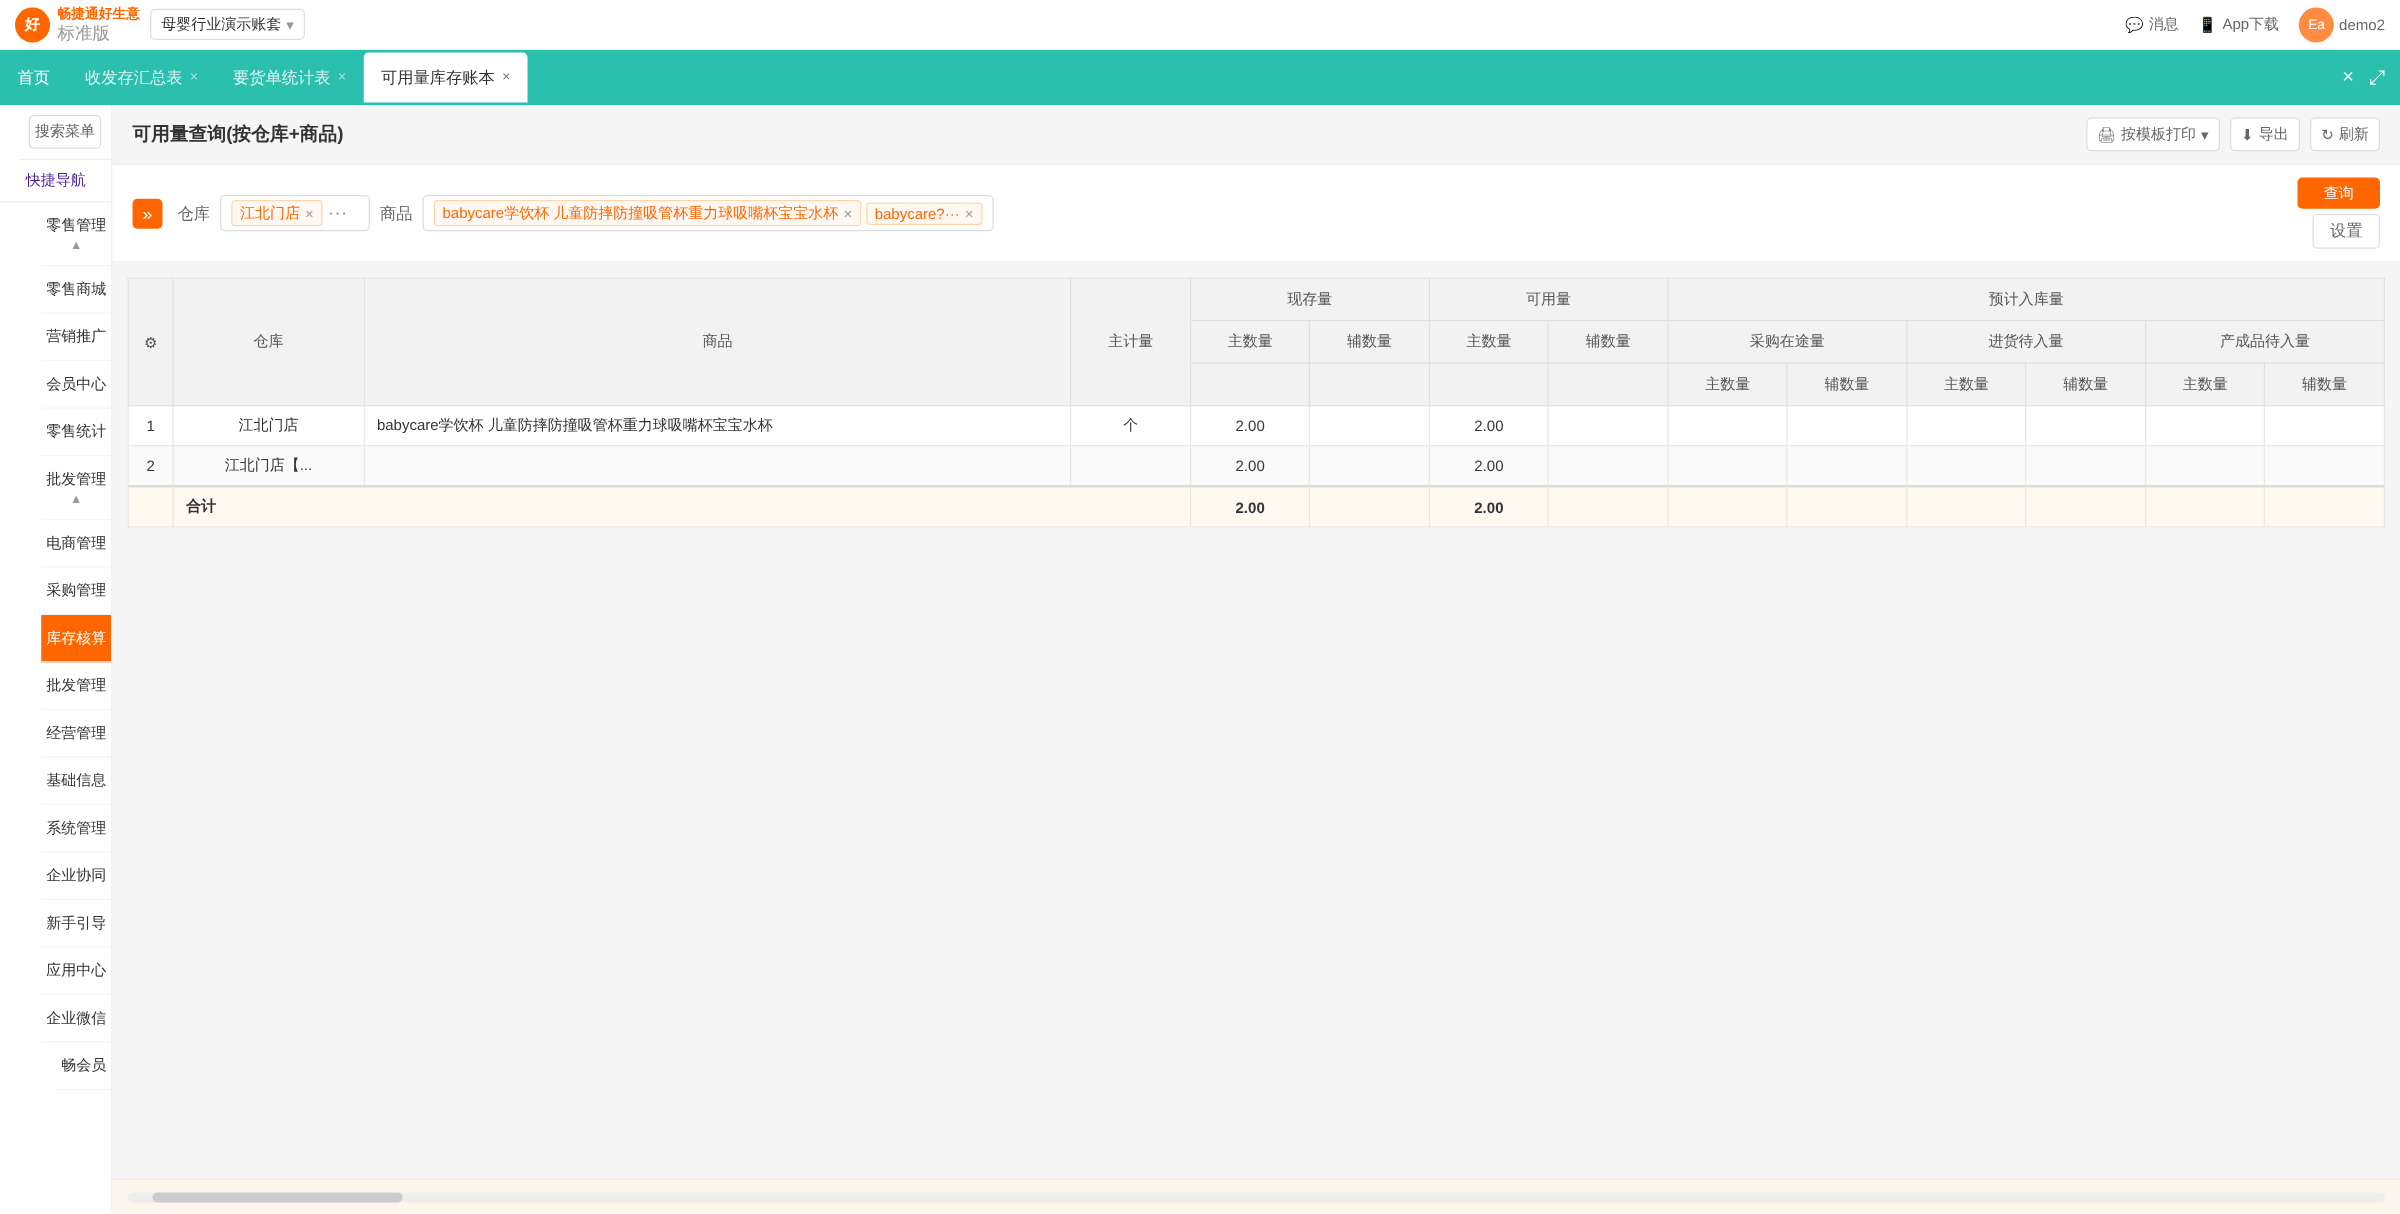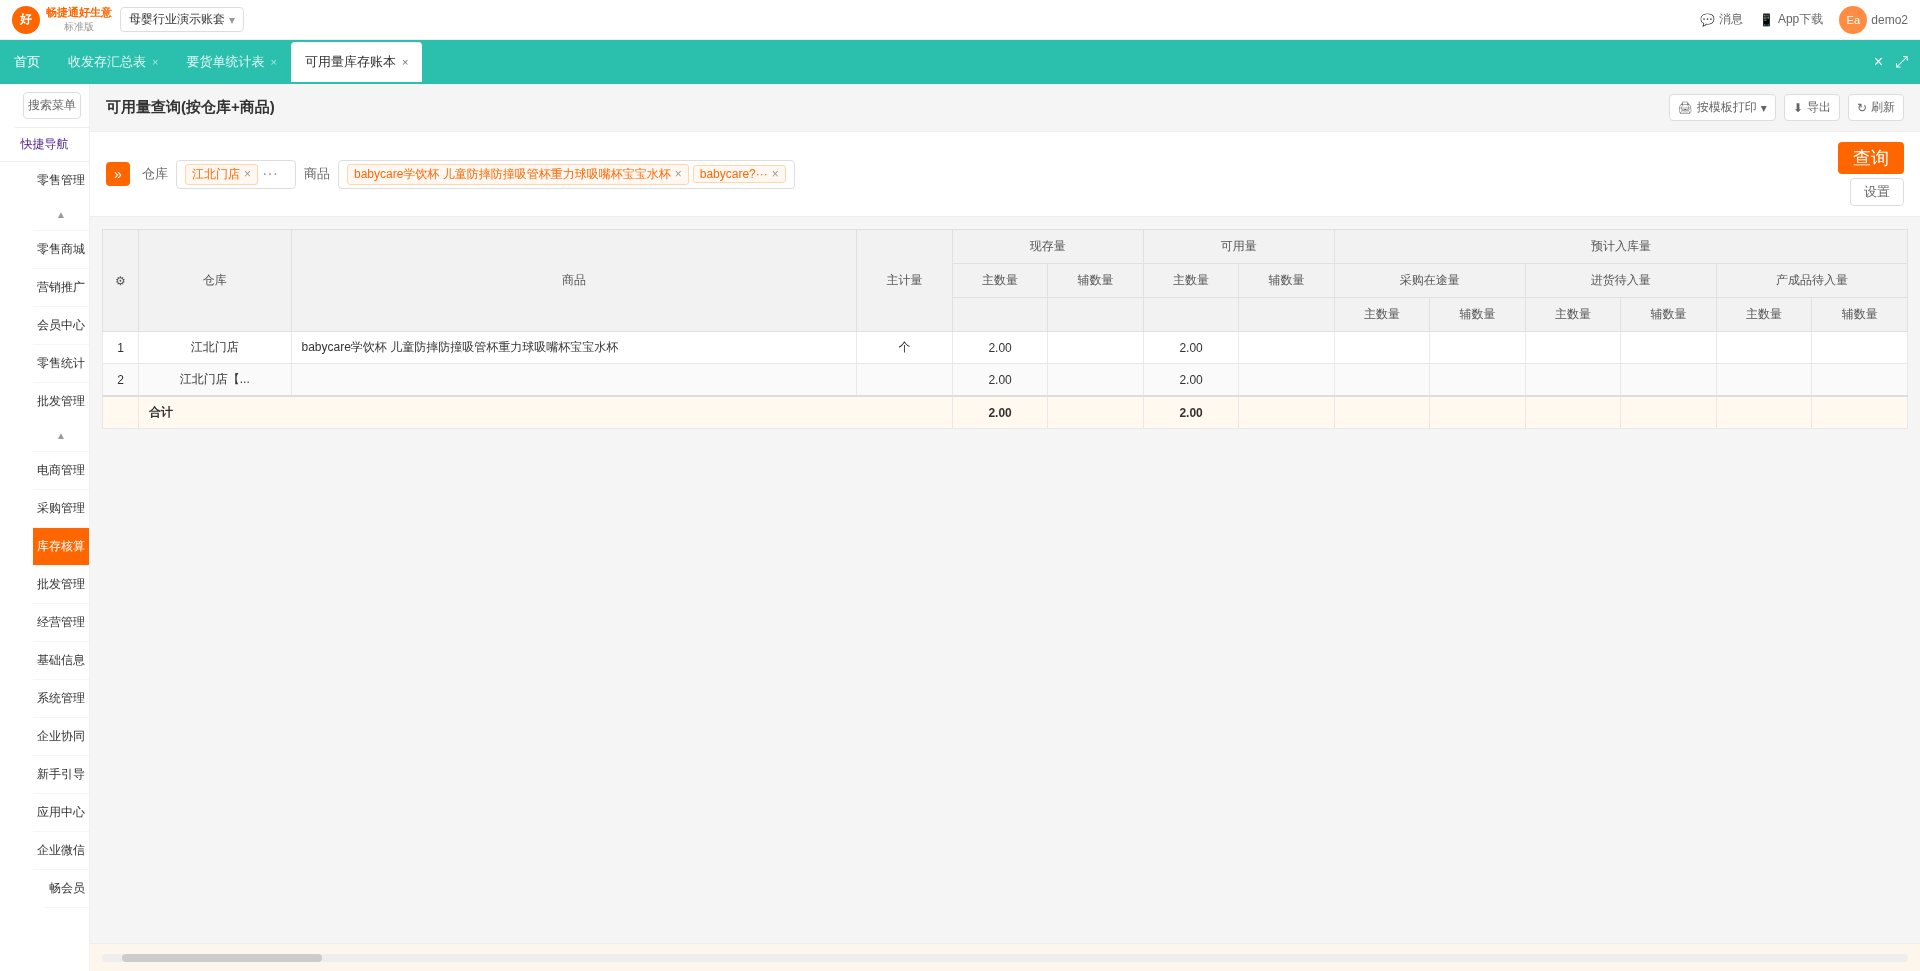--- a/index.html
+++ b/index.html
@@ -70,21 +70,21 @@
     .sidebar-item {
       padding: 10px 4px;
       font-size: 12px;
       color: #333;
       cursor: pointer;
       text-align: center;
       border-bottom: 1px solid #f5f5f5;
       display: flex;
       flex-direction: column;
       align-items: center;
-      gap: 20px;
+      gap: 2px;
     }
     .sidebar-item.active { background: #ff6600; color: #fff; }
     .expand-icon { font-size: 10px; color: #999; }
 
     
     .content-area { flex: 1; overflow: auto; display: flex; flex-direction: column; }
 
     
     .page-header {
       background: #f5f5f5;
@@ -110,21 +110,21 @@
       flex-shrink: 0;
     }
     .filter-expand-btn { background: #ff6600; color: #fff; border: none; border-radius: 4px; width: 24px; height: 24px; cursor: pointer; display: flex; align-items: center; justify-content: center; font-size: 14px; flex-shrink: 0; }
     .filter-group { display: flex; align-items: center; gap: 8px; flex: 1; }
     .filter-label { font-size: 13px; color: #666; white-space: nowrap; }
     .filter-field { display: flex; align-items: center; gap: 4px; border: 1px solid #ddd; border-radius: 4px; padding: 3px 8px; background: #fff; min-width: 120px; }
     .filter-tag { background: #fff8f2; border: 1px solid #ffd6a8; border-radius: 3px; padding: 1px 6px; font-size: 12px; color: #ff6600; display: flex; align-items: center; gap: 4px; }
     .filter-tag .x { cursor: pointer; color: #999; }
     .filter-dots { color: #999; font-size: 16px; cursor: pointer; }
     .filter-actions { display: flex; flex-direction: column; gap: 4px; }
-    .btn-query { background: #ff6600; color: #fff; border: none; border-radius: 4px; padding: 4px 9px; cursor: pointer; font-size: 18px; }
+    .btn-query { background: #ff6600; color: #fff; border: none; border-radius: 4px; padding: 4px 9px; cursor: pointer; font-size: 12px; }
     .btn-settings { background: #fff; color: #666; border: 1px solid #ddd; border-radius: 4px; padding: 4px 13px; cursor: pointer; font-size: 13px; margin-left: 12px; }
 
     
     .table-container { flex: 1; padding: 12px; overflow: auto; }
     .data-table { width: 100%; border-collapse: collapse; background: #fff; font-size: 12px; }
     .data-table th { background: #f2f2f2; padding: 8px 10px; text-align: center; border: 1px solid #e0e0e0; color: #555; font-weight: normal; white-space: nowrap; }
     .data-table td { padding: 7px 10px; border: 1px solid #e8e8e8; text-align: center; color: #333; }
     .data-table tr:nth-child(even) td { background: #fafafa; }
     .th-gear { background: #f2f2f2; width: 36px; }
     .th-group { background: #e8f8f6; }
@@ -145,21 +145,21 @@
   </style>
 </head>
 <body>
 
 <div class="top-bar">
   <div class="top-bar-left">
     <div class="logo-area">
       <div class="logo-icon">好</div>
       <div>
         <div style="font-size:11px;font-weight:bold;color:#ff6600;">畅捷通好生意</div>
-        <div style="font-size:10px;color:#999;text-align:center;">标准版</div>
+        <div style="font-size:14px;color:#999;">标准版</div>
       </div>
     </div>
     <div class="store-selector">
       <span>母婴行业演示账套</span>
       <span style="color:#999;">▾</span>
     </div>
   </div>
   <div class="top-bar-right">
     <div class="top-bar-right-item">
       <span>💬</span>

